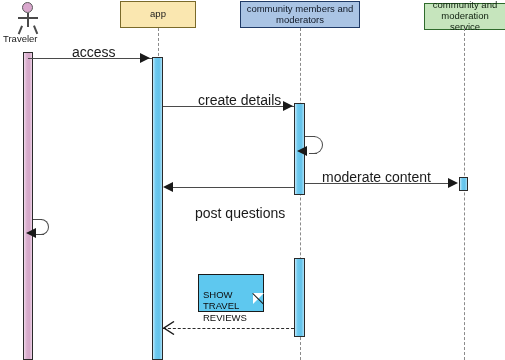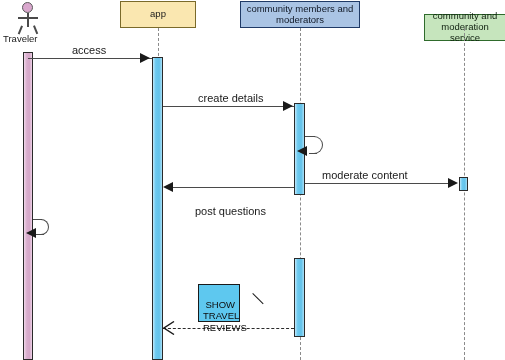--- a/index.html
+++ b/index.html
@@ -42,21 +42,21 @@
   }
   .stick{position:absolute;background:#4a4a4a;}
   .actor-label{
     position:absolute;font-size:9.5px;white-space:nowrap;color:#1a1a1a;
   }
 
   
   .msg-line{position:absolute;height:0;border-top:1.2px solid #4a4a4a;}
   .msg-line.dashed{border-top:1.4px dashed #2a2a2a;}
   .msg-label{
-    position:absolute;font-size:11px;white-space:nowrap;color:#1a1a1a;
+    position:absolute;font-size:14px;white-space:nowrap;color:#1a1a1a;
   }
   .msg-label.wrap{white-space:pre-line;line-height:1.12;}
 
   
   .arrow-r{
     position:absolute;width:0;height:0;
     border-top:5.5px solid transparent;border-bottom:5.5px solid transparent;
     border-left:10px solid #1a1a1a;
   }
   .arrow-l{
@@ -116,21 +116,21 @@
   <div class="act cyan" style="left:152px;top:57px;width:11px;height:303px;"></div>
 
   <div class="head community" style="left:240px;top:1px;width:120px;height:27px;justify-content:center;">
     <span>community members and
 moderators</span>
   </div>
   <div class="lifeline" style="left:299.5px;top:28px;height:332px;"></div>
   <div class="act cyan" style="left:294px;top:103px;width:11px;height:92px;"></div>
   <div class="act cyan" style="left:294px;top:258px;width:11px;height:79px;"></div>
 
-  <div class="head service" style="left:424px;top:14px;width:82px;height:27px;">
+  <div class="head service" style="left:424px;top:3px;width:82px;height:27px;">
     <span>community and
 moderation service</span>
   </div>
   <div class="lifeline" style="left:463.5px;top:28px;height:332px;"></div>
   <div class="act cyan" style="left:459px;top:177px;width:9px;height:14px;"></div>
 
   <div class="msg-line" style="left:28px;top:58px;width:124px;"></div>
   <div class="arrow-r" style="left:140px;top:52.5px;"></div>
   <div class="msg-label" style="left:72px;top:44px;">access</div>
 
@@ -160,21 +160,21 @@
   </div>
   <div class="arrow-l" style="left:26px;top:228px;"></div>
 
   <div class="msg-line dashed" style="left:163px;top:328px;width:131px;"></div>
   <div class="arrow-open" style="left:163px;top:321px;">
     <svg width="12" height="14" viewBox="0 0 12 14">
       <polyline points="11,0.5 1,7 11,13.5" fill="none" stroke="#1a1a1a" stroke-width="1.4"></polyline>
     </svg>
   </div>
 
-  <div class="note" style="left:198px;top:284px;width:42px;height:38px;text-align:right;">
+  <div class="note" style="left:198px;top:274px;width:66px;height:38px;">
     <span>SHOW
 TRAVEL
 REVIEWS</span>
   </div>
   <div class="note-fold" style="left:253px;top:292.6px;"></div>
   <div class="note-fold-edge" style="left:253px;top:292.6px;"></div>
 
 </div>
 
 </body></html>

